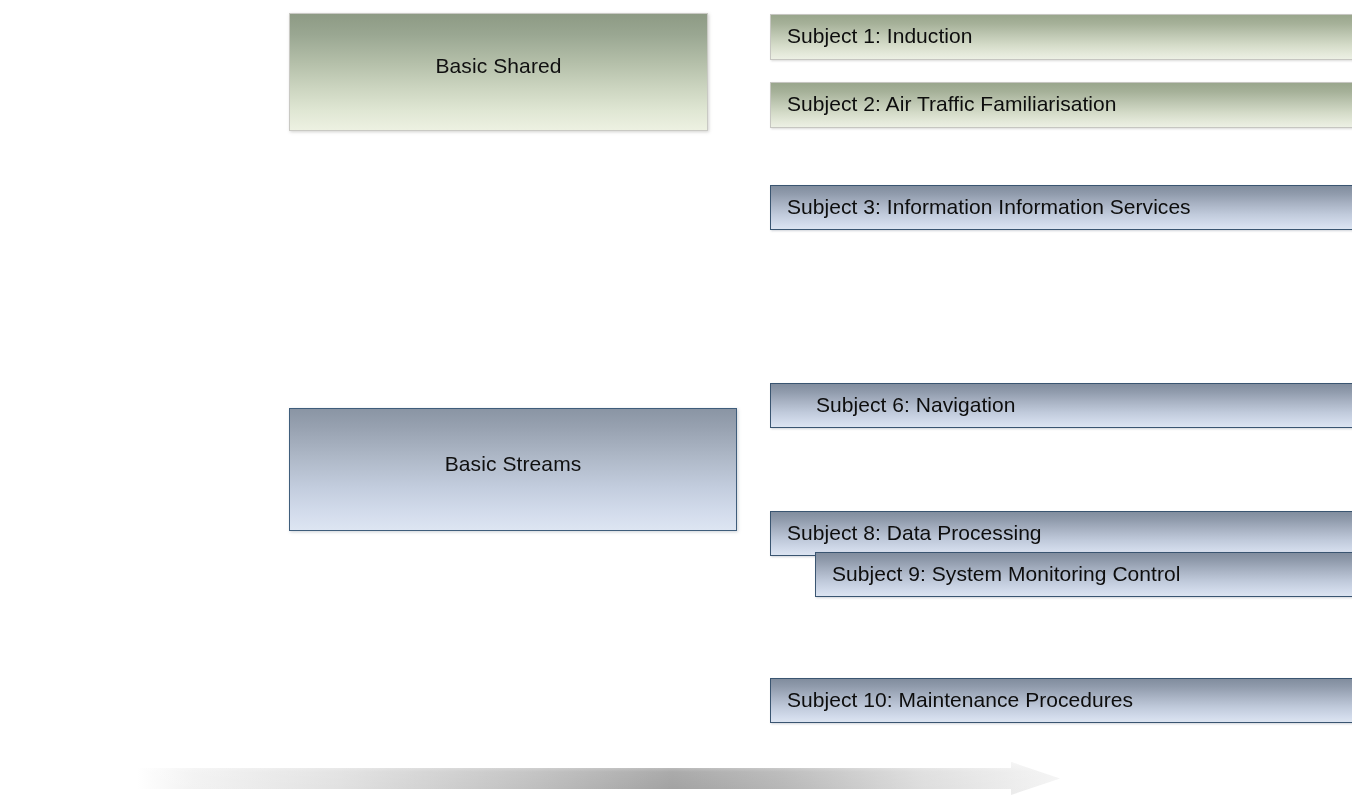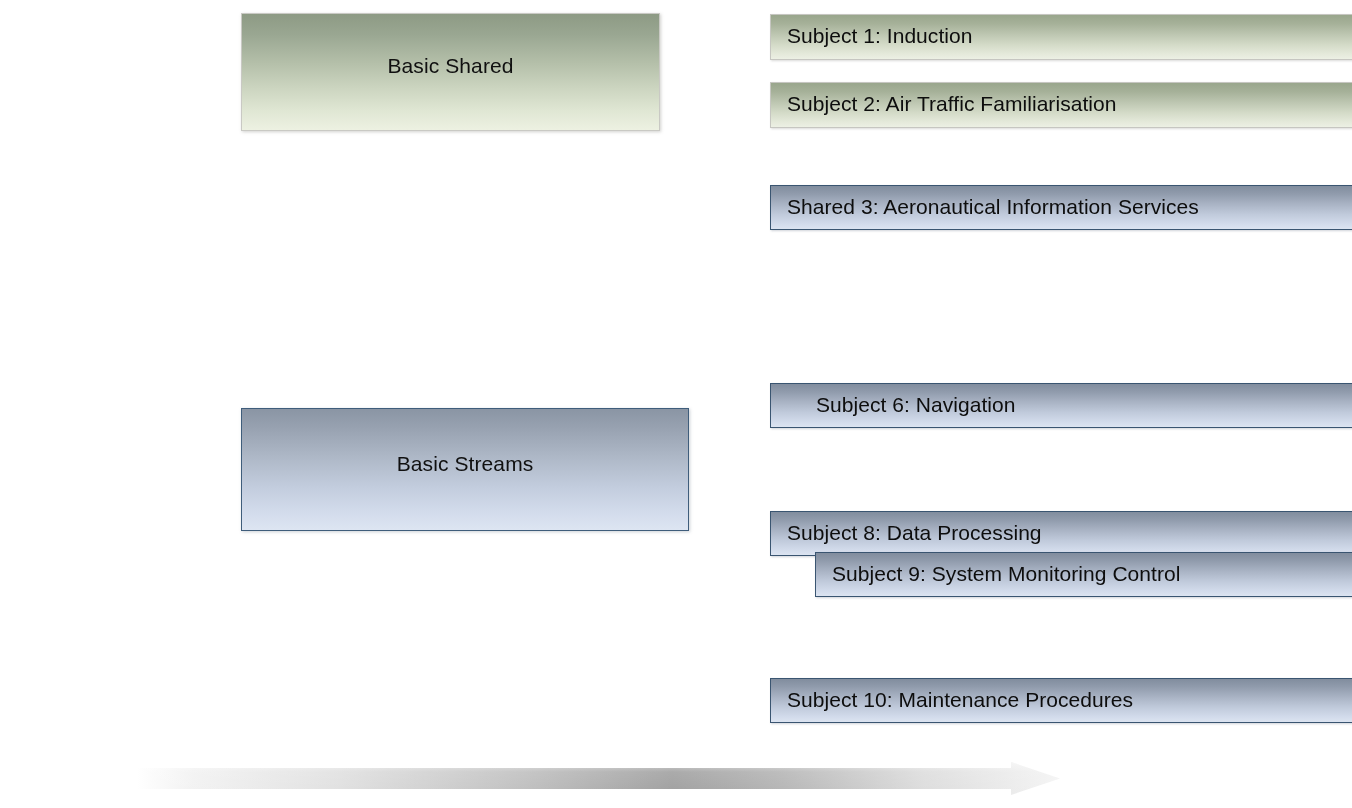--- a/index.html
+++ b/index.html
@@ -53,20 +53,21 @@
   
   .group-box {
     position: absolute;
     box-sizing: border-box;
     display: flex;
     align-items: center;
     justify-content: center;
     font-size: 21px;
     color: #101010;
     letter-spacing: 0.1px;
+    margin-left: 48px;
   }
   .group-box .group-label {
     position: relative;
     top: -6px;
   }
 
   .group-shared {
     left: 241px;
     top: 13px;
     width: 419px;
@@ -169,21 +170,21 @@
 
   <div class="subject-bar subject-green" style="top:14px;">
     <span class="subject-label">Subject 1: Induction</span>
   </div>
 
   <div class="subject-bar subject-green" style="top:82px;">
     <span class="subject-label">Subject 2: Air Traffic Familiarisation</span>
   </div>
 
   <div class="subject-bar subject-blue" style="top:185px;">
-    <span class="subject-label">Shared 3: Aeronautical Information Services</span>
+    <span class="subject-label">Subject 3: Information Information Services</span>
   </div>
 
 
 
   <div class="subject-bar subject-blue" style="top:383px;padding-left:45px;">
     <span class="subject-label">Subject 6: Navigation</span>
   </div>
 
 
   <div class="subject-bar subject-blue" style="top:511px;">

